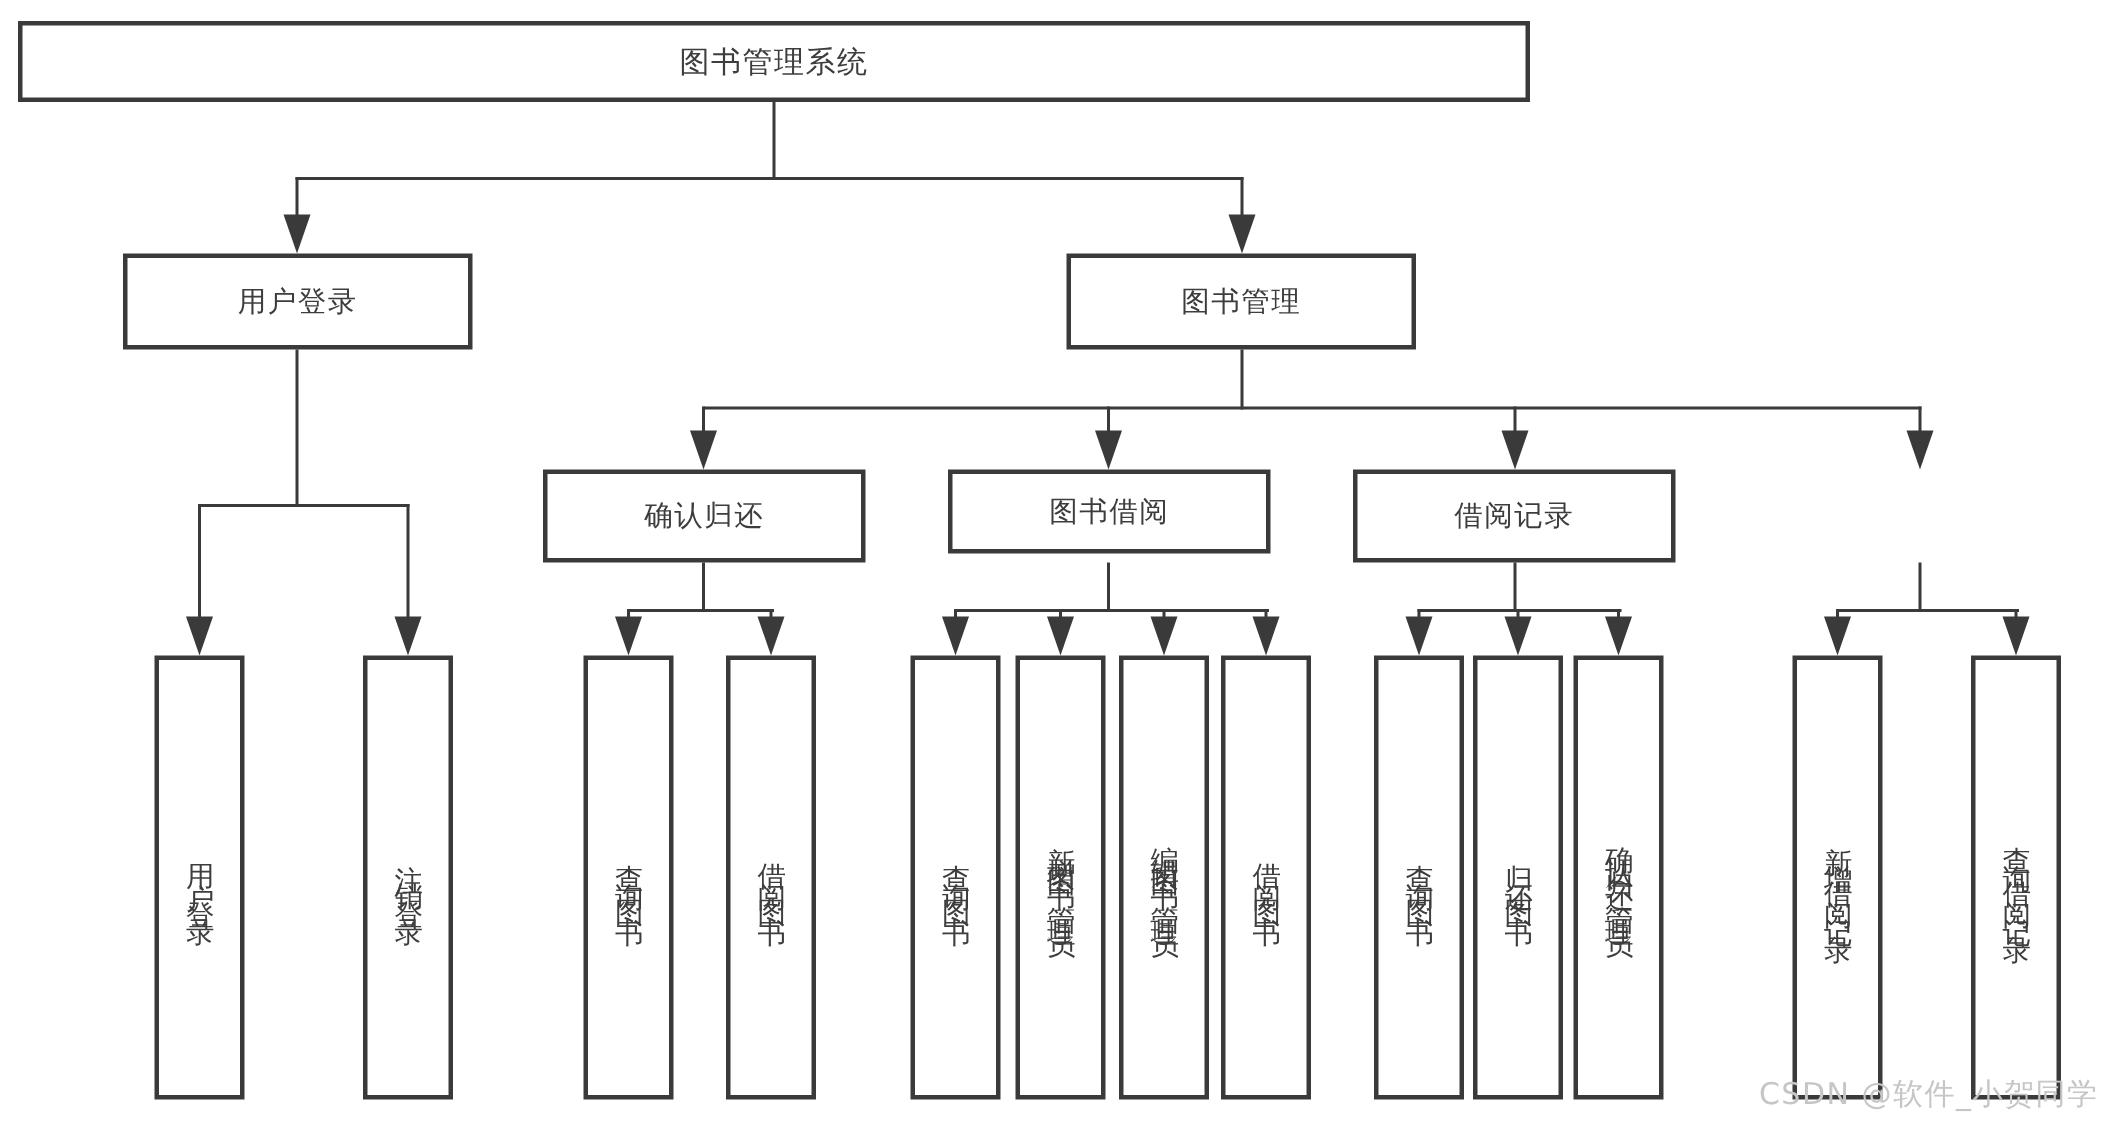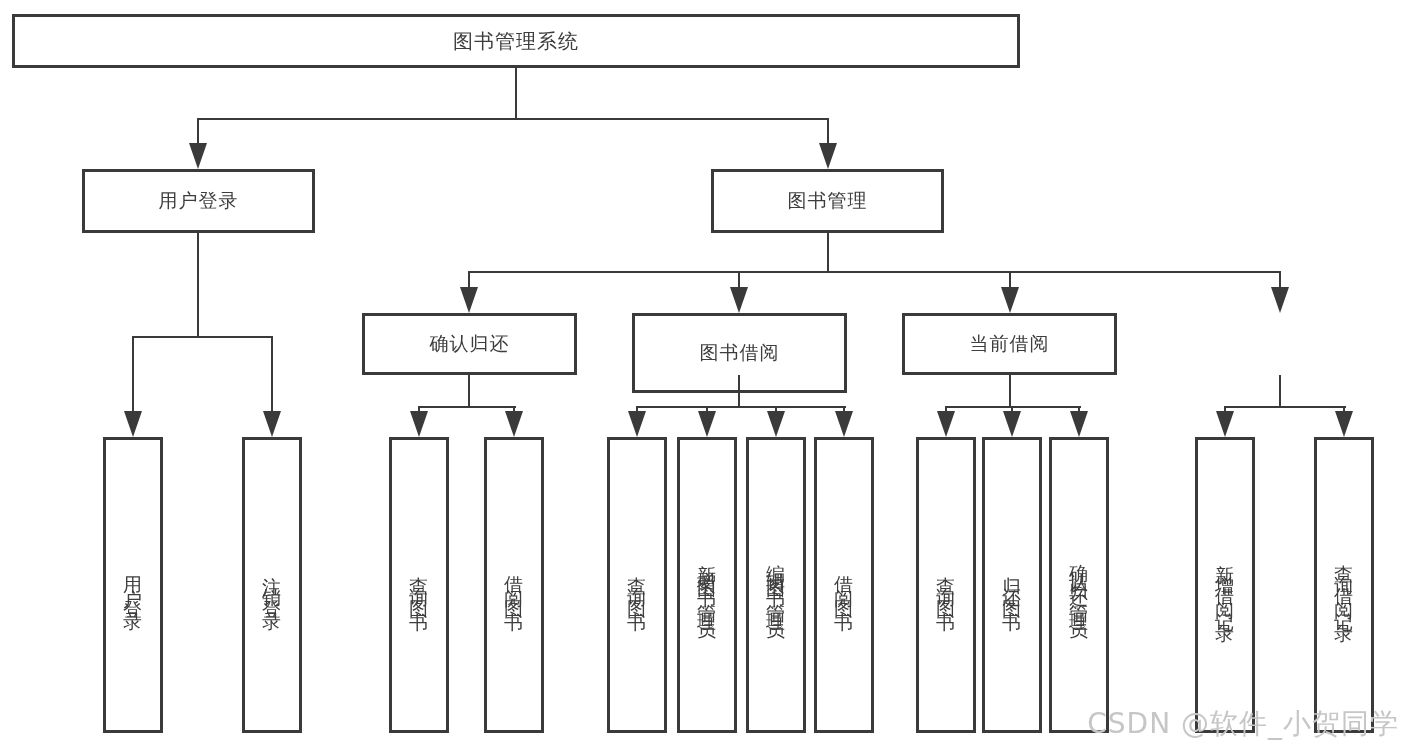--- a/index.html
+++ b/index.html
@@ -33,21 +33,21 @@
   .hl{position:absolute;height:2px;background:#3a3a3a;}
   .ar{
     position:absolute;width:0;height:0;
     border-left:9px solid transparent;
     border-right:9px solid transparent;
     border-top:26px solid #3a3a3a;
   }
   .watermark{
     position:absolute;
     right:6px;bottom:4px;
-    font-size:28px;
+    font-size:20px;
     color:#c6c6c6;
     letter-spacing:1px;
     z-index:10;
     white-space:nowrap;
   }
 </style>
 </head>
 <body>
 
 <div class="stage">
@@ -59,25 +59,25 @@
   <div class="box lvl2" style="left:82px;top:169px;width:233px;height:64px">
     <span>用户登录</span>
   </div>
   <div class="box lvl2" style="left:711px;top:169px;width:233px;height:64px">
     <span>图书管理</span>
   </div>
 
   <div class="box lvl3" style="left:362px;top:313px;width:215px;height:62px">
     <span>确认归还</span>
   </div>
-  <div class="box lvl3" style="left:632px;top:313px;width:215px;height:80px">
+  <div class="box lvl3" style="left:632px;top:313px;width:215px;height:56px">
     <span>图书借阅</span>
   </div>
   <div class="box lvl3" style="left:902px;top:313px;width:215px;height:62px">
-    <span>当前借阅</span>
+    <span>借阅记录</span>
   </div>
 
   <div class="box leaf" style="left:103px;top:437px;width:60px;height:296px">
     <span>用户登录</span>
   </div>
   <div class="box leaf" style="left:242px;top:437px;width:60px;height:296px">
     <span>注销登录</span>
   </div>
 
   <div class="box leaf" style="left:389px;top:437px;width:60px;height:296px">

